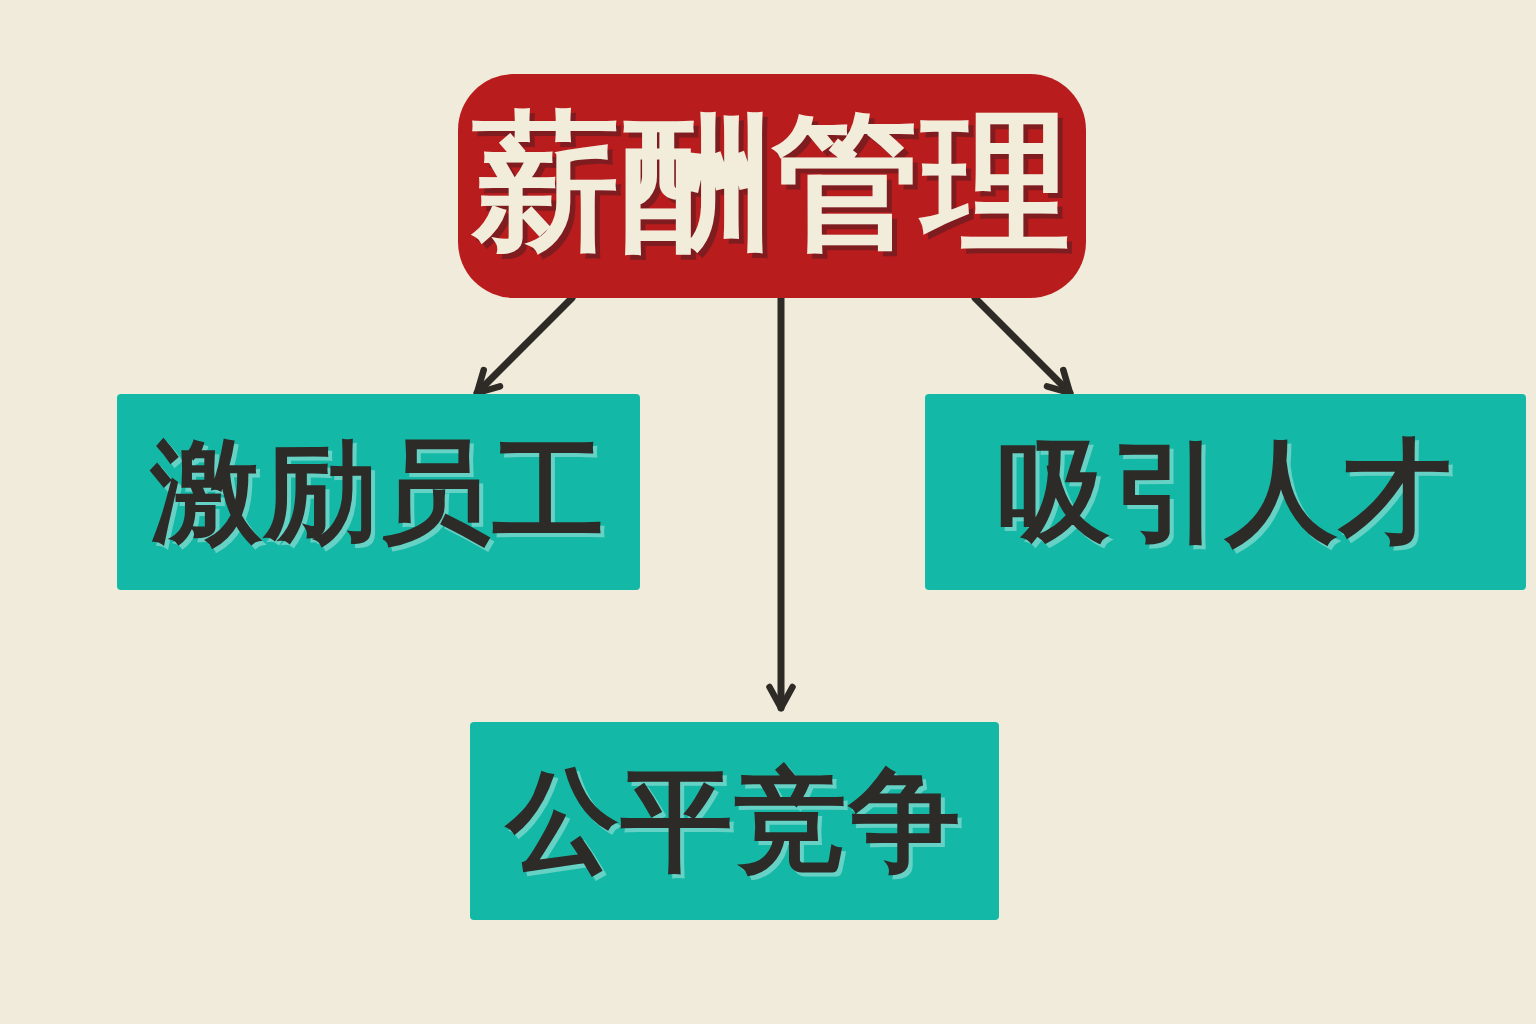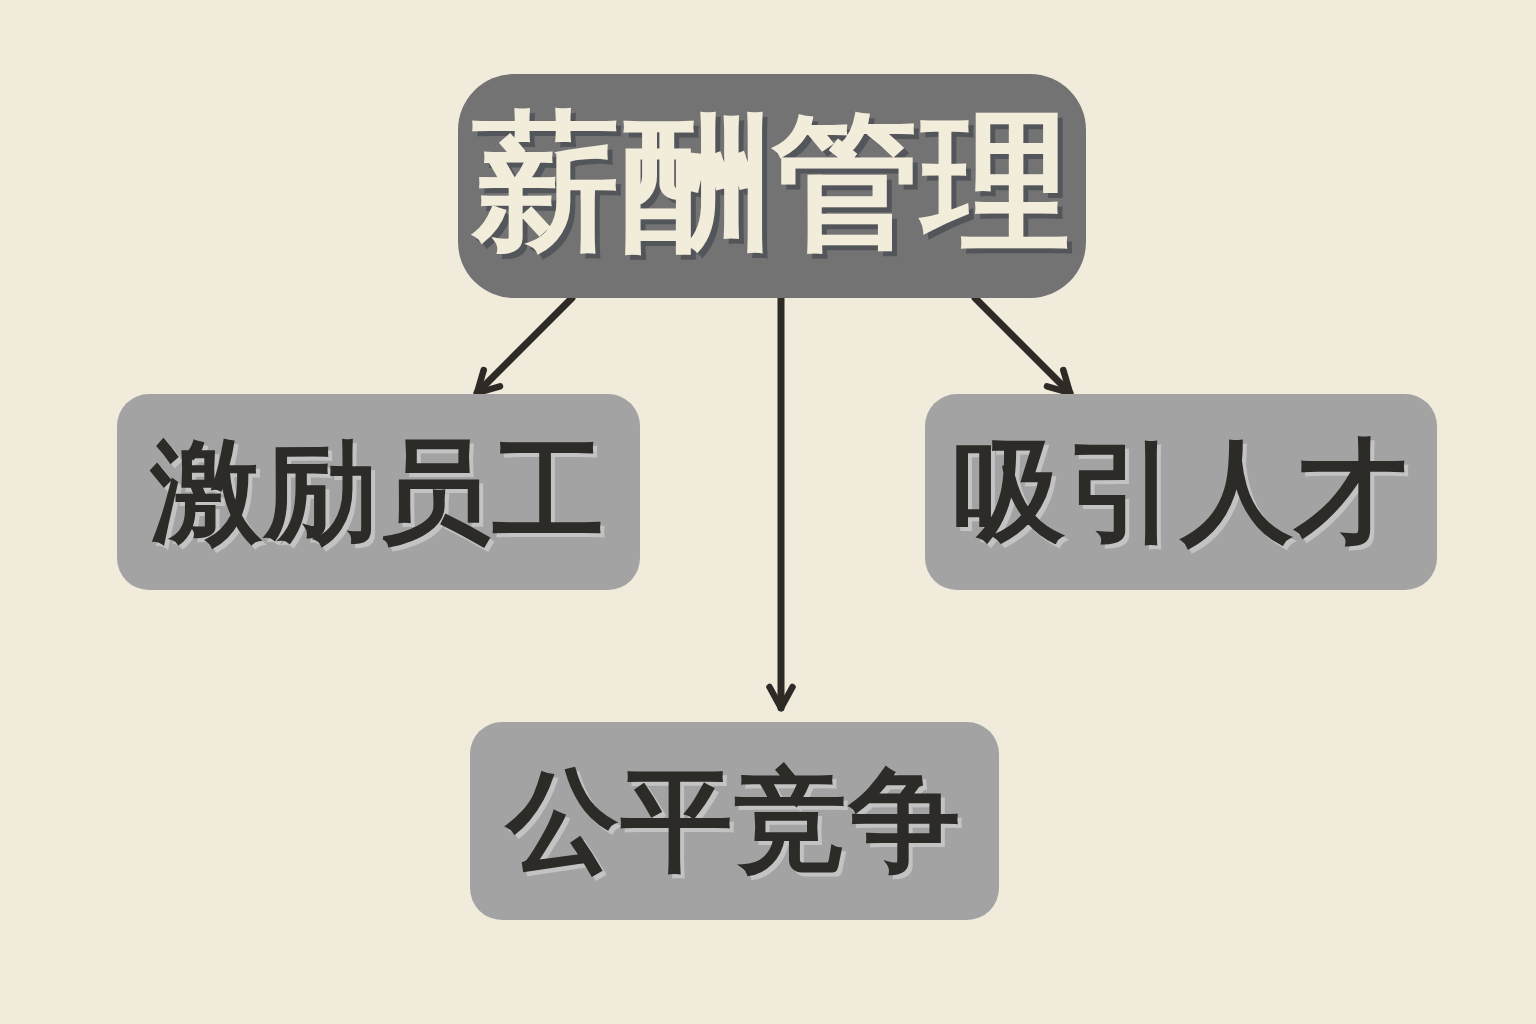--- a/index.html
+++ b/index.html
@@ -33,56 +33,56 @@
     align-items: center;
     justify-content: center;
     box-sizing: border-box;
     text-align: center;
   }
   .node-root {
     left: 458px;
     top: 74px;
     width: 628px;
     height: 224px;
-    background: #737373;
+    background: #b91c1c;
     border-radius: 56px;
   }
   .node-root .label {
     color: #f2ecdb;
     font-size: 148px;
     font-weight: 900;
     letter-spacing: 2px;
     line-height: 1;
     white-space: nowrap;
     text-shadow: 5px 5px 0 rgba(20, 30, 40, 0.35);
     padding-bottom: 8px;
   }
   .node-child {
-    background: #a3a3a3;
-    border-radius: 32px;
+    background: #14b8a6;
+    border-radius: 4px;
   }
   .node-child .label {
     color: #2d2b27;
     font-size: 112px;
     font-weight: 900;
     letter-spacing: 2px;
     line-height: 1;
     white-space: nowrap;
     text-shadow: 4px 4px 0 rgba(255, 255, 255, 0.35);
   }
   .node-left {
     left: 117px;
     top: 394px;
     width: 523px;
     height: 196px;
   }
   .node-right {
     left: 925px;
     top: 394px;
-    width: 512px;
+    width: 601px;
     height: 196px;
   }
   .node-bottom {
     left: 470px;
     top: 722px;
     width: 529px;
     height: 198px;
   }
 </style>
 </head>

